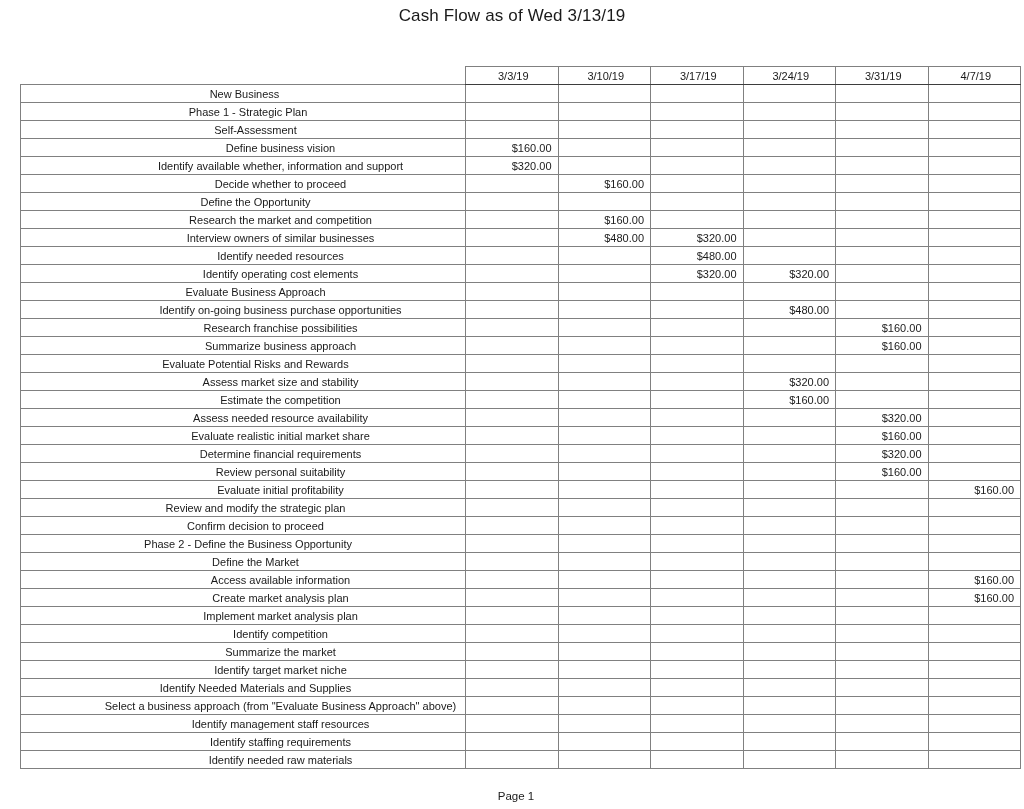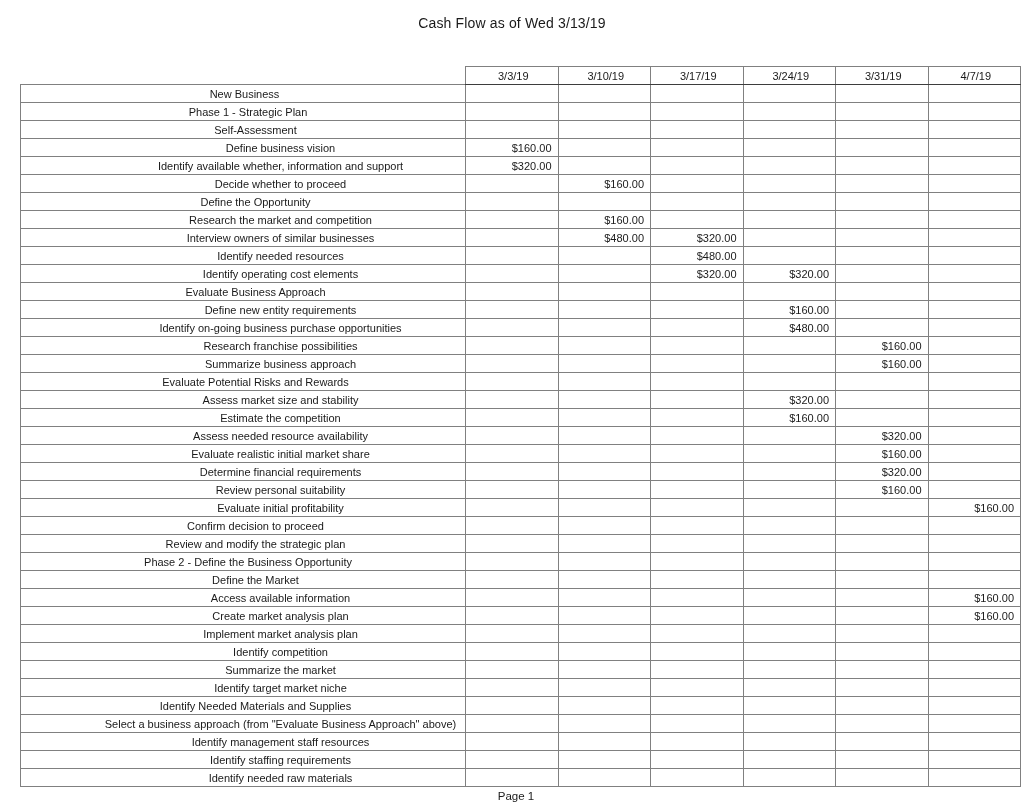--- a/index.html
+++ b/index.html
@@ -12,25 +12,25 @@
     height: 809px;
     font-family: "Liberation Sans", sans-serif;
     color: #000000;
     position: relative;
     overflow: hidden;
   }
 
   
   .doc-title {
     position: absolute;
-    top: 15px;
+    top: 6px;
     left: 0;
     width: 1024px;
     text-align: center;
-    font-size: 14px;
+    font-size: 17px;
     letter-spacing: 0.15px;
     color: #1a1a1a;
   }
 
   
   .sheet {
     position: absolute;
     top: 66px;
     left: 20px;
     width: 1000px;
@@ -231,29 +231,20 @@
         <tr class="data-row">
           <td class="label lvl2">Evaluate Business Approach</td>
           <td class="val"></td>
           <td class="val"></td>
           <td class="val"></td>
           <td class="val"></td>
           <td class="val"></td>
           <td class="val"></td>
         </tr>
         <tr class="data-row">
-          <td class="label lvl3">Define new entity requirements</td>
-          <td class="val"></td>
-          <td class="val"></td>
-          <td class="val"></td>
-          <td class="val">$160.00</td>
-          <td class="val"></td>
-          <td class="val"></td>
-        </tr>
-        <tr class="data-row">
           <td class="label lvl3">Identify on-going business purchase opportunities</td>
           <td class="val"></td>
           <td class="val"></td>
           <td class="val"></td>
           <td class="val">$480.00</td>
           <td class="val"></td>
           <td class="val"></td>
         </tr>
         <tr class="data-row">
           <td class="label lvl3">Research franchise possibilities</td>
@@ -339,30 +330,30 @@
         <tr class="data-row">
           <td class="label lvl3">Evaluate initial profitability</td>
           <td class="val"></td>
           <td class="val"></td>
           <td class="val"></td>
           <td class="val"></td>
           <td class="val"></td>
           <td class="val">$160.00</td>
         </tr>
         <tr class="data-row">
+          <td class="label lvl2">Review and modify the strategic plan</td>
+          <td class="val"></td>
+          <td class="val"></td>
+          <td class="val"></td>
+          <td class="val"></td>
+          <td class="val"></td>
+          <td class="val"></td>
+        </tr>
+        <tr class="data-row">
           <td class="label lvl2">Confirm decision to proceed</td>
-          <td class="val"></td>
-          <td class="val"></td>
-          <td class="val"></td>
-          <td class="val"></td>
-          <td class="val"></td>
-          <td class="val"></td>
-        </tr>
-        <tr class="data-row">
-          <td class="label lvl2">Review and modify the strategic plan</td>
           <td class="val"></td>
           <td class="val"></td>
           <td class="val"></td>
           <td class="val"></td>
           <td class="val"></td>
           <td class="val"></td>
         </tr>
         <tr class="data-row">
           <td class="label lvl1">Phase 2 - Define the Business Opportunity</td>
           <td class="val"></td>

